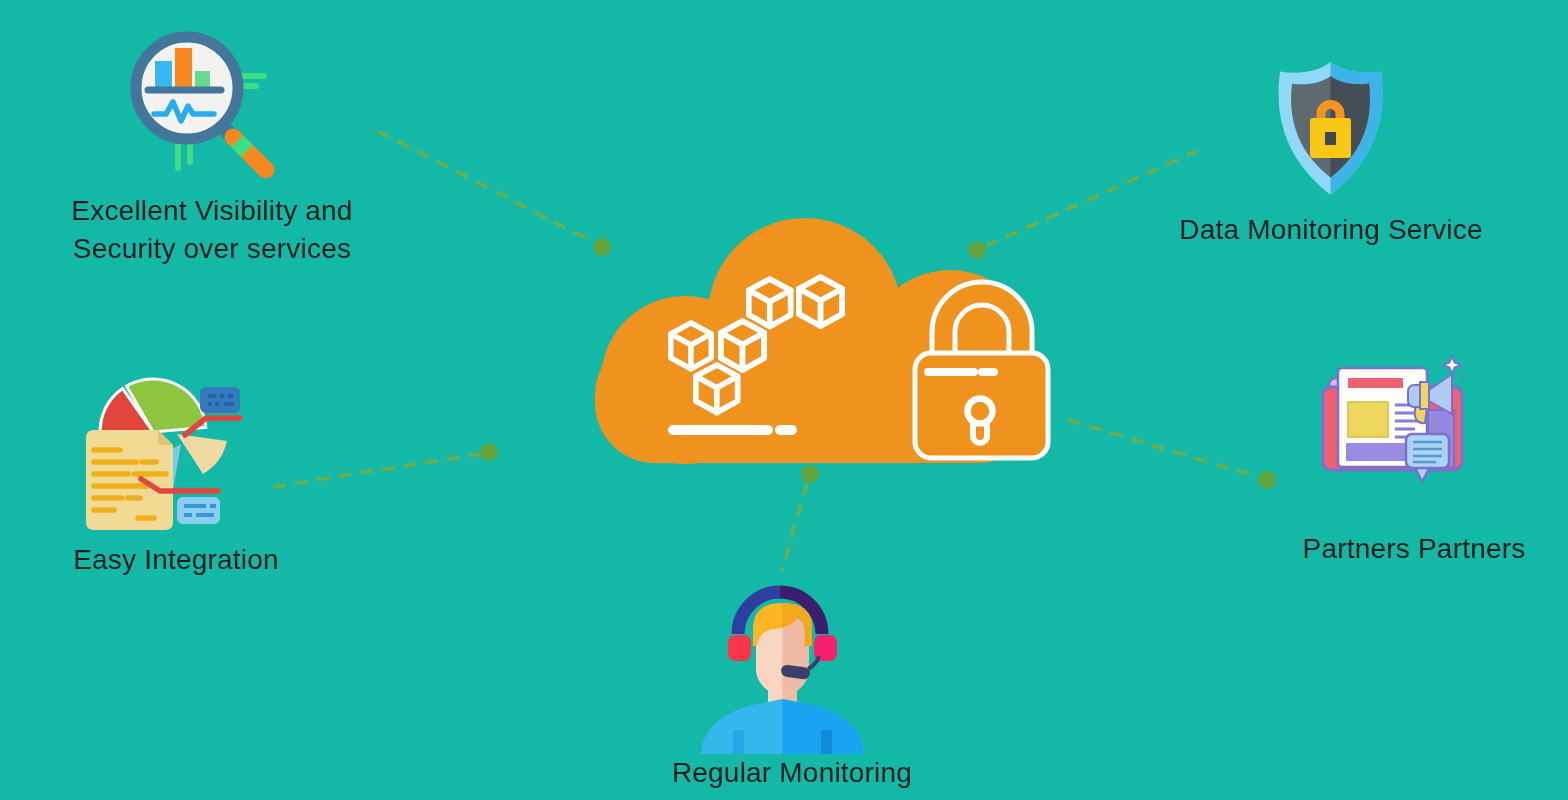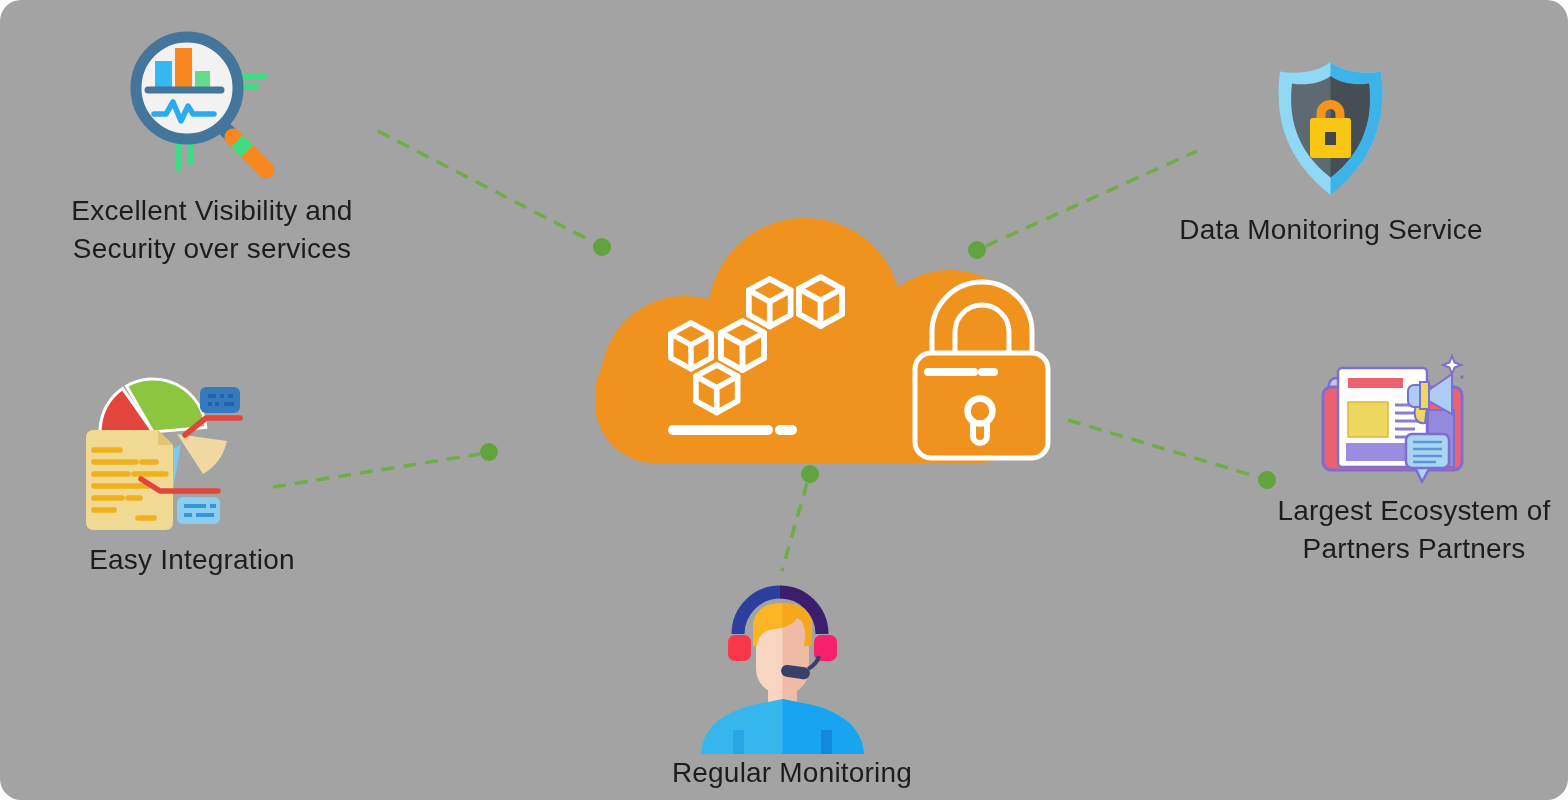--- a/index.html
+++ b/index.html
@@ -1,18 +1,18 @@
 <!DOCTYPE html>
 <html><head>
 <meta charset="utf-8">
 <style>
   html,body{margin:0;padding:0;background:#fff;}
   #canvas{
-    position:relative;width:1568px;height:800px;background:#a3a3a3;
-    font-family:"Liberation Sans", sans-serif;overflow:hidden;border-radius:21px;
+    position:relative;width:1568px;height:800px;background:#14b8a6;
+    font-family:"Liberation Sans", sans-serif;overflow:hidden;
   }
   .abs{position:absolute;}
   svg{display:block;}
   .label{
     position:absolute;text-align:center;color:#1d1d1d;
     font-size:28px;line-height:38px;font-weight:400;
     letter-spacing:0.2px;
   }
 </style>
 </head>
@@ -133,21 +133,21 @@
         <rect x="146" y="50" width="10" height="4"></rect>
     </g>
     <rect x="99" y="145" width="43" height="27" rx="6" fill="#8CCEF0"></rect>
     <g fill="#3596D8">
       <rect x="106" y="152" width="22" height="4"></rect>
         <rect x="132" y="152" width="6" height="4"></rect>
       <rect x="106" y="161" width="8" height="4"></rect>
         <rect x="118" y="161" width="18" height="4"></rect>
     </g>
   </svg>
-  <div class="label" style="left:32px;top:541px;width:320px;text-align:center;">
+  <div class="label" style="left:16px;top:541px;width:320px;text-align:center;">
     <span>Easy Integration</span>
   </div>
 
   <svg class="abs" style="left:1268px;top:56px;" width="125" height="145" viewBox="0 0 125 145">
     <defs>
       <path id="shieldOuter" d="M62.5,6 C52,15 30,19 12,15.5 C7,55 13,100 62.5,139 C112,100 118,55 113,15.5 C95,19 73,15 62.5,6 Z"></path>
       <path id="shieldInner" d="M62.5,20 C54,27 37,30 24,27.5 C20.5,58 26,93 62.5,121.5 C99,93 104.5,58 101,27.5 C88,30 71,27 62.5,20 Z"></path>
       <clipPath id="shieldRight">
           <rect x="62.5" y="0" width="63" height="145"></rect>
         </clipPath>
@@ -195,21 +195,21 @@
     <path d="M103,119 L110,134 L118,119 Z" fill="#A9D4F2" stroke="#7C6FD0" stroke-width="2.5" stroke-linejoin="round"></path>
     <rect x="94" y="86" width="43" height="34" rx="6" fill="#A9D4F2" stroke="#7C6FD0" stroke-width="2.5"></rect>
     <g stroke="#5A96D8" stroke-width="2.5">
       <line x1="101" y1="94" x2="130" y2="94"></line>
       <line x1="101" y1="101" x2="130" y2="101"></line>
       <line x1="101" y1="108" x2="130" y2="108"></line>
       <line x1="101" y1="114" x2="124" y2="114"></line>
     </g>
   </svg>
   <div class="label" style="left:1258px;top:492px;width:312px;">
-    <span>Largest Ecosystem of</span><br>
+    <br>
     <span>Partners Partners</span>
   </div>
 
   <svg class="abs" style="left:695px;top:572px;" width="175" height="182" viewBox="0 0 175 182">
     <defs>
       <rect id="agentFace" x="61" y="42" width="53" height="80" rx="25"></rect>
       <rect id="agentNeck" x="73" y="100" width="29" height="38"></rect>
       <path id="agentHair" d="M58,74 L58,56 Q58,31 87.5,31 Q117,31 117,56 L117,74 L109,74 Q113,52 103,45 Q97,55 80,57 Q64,58 62,74 Z"></path>
       <path id="agentShirt" d="M6,182 C8,150 38,136 68,131 L87.5,127 L107,131 C137,136 167,150 169,182 Z"></path>
       <clipPath id="agentRight">

